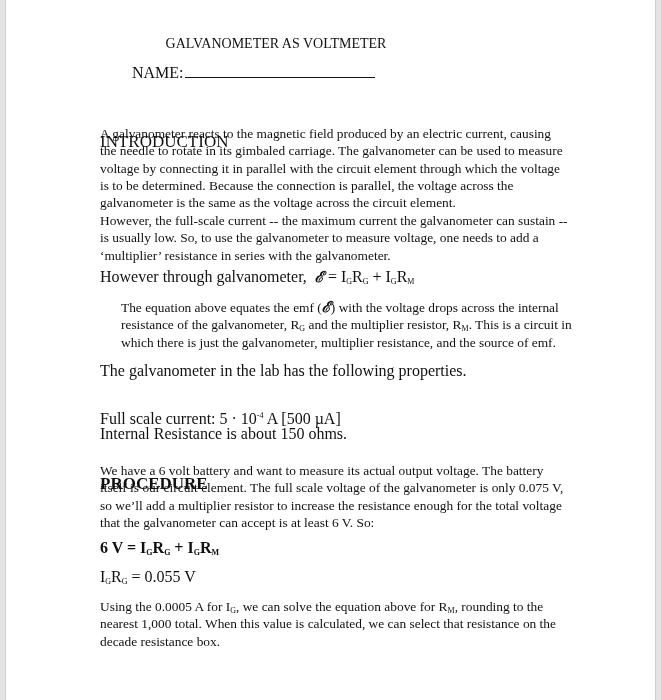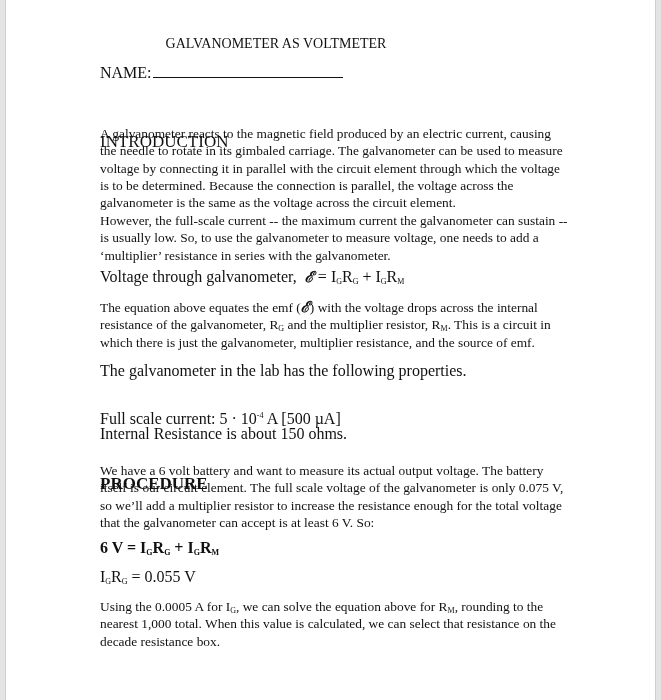--- a/index.html
+++ b/index.html
@@ -20,35 +20,35 @@
     .heading { font-size:17px;margin-top:37px; }
   </style>
 </head>
 <body>
 
 <div class="edge-left"></div>
 <div class="edge-right"></div>
 
 <div class="title">GALVANOMETER AS VOLTMETER</div>
 
-<div class="abs" style="top:64px;">
+<div class="abs" style="top:64px;margin-left:32px;">
   <span>NAME:</span><span class="name-line"></span>
 </div>
 
 <div class="abs heading" style="top:95px;">INTRODUCTION</div>
 
 <div class="p" style="top:125px;">A galvanometer reacts to the magnetic field produced by an electric current, causing the needle to rotate in its gimbaled carriage.  The galvanometer can be used to measure voltage by connecting it in parallel with the circuit element through which the voltage is to be determined.  Because the connection is parallel, the voltage across the galvanometer is the same as the voltage across the circuit element.</div>
 
 <div class="p" style="top:212px;">However, the full-scale current  --  the maximum current the galvanometer can sustain  -- is usually low.  So, to use the galvanometer to measure voltage, one needs to add a ‘multiplier’ resistance in series with the galvanometer.</div>
 
 <div class="abs" style="top:266px;">
-  <span>Voltage through galvanometer,</span>&nbsp;&nbsp;<span class="emf">ℰ</span><span> = </span><span>I</span><sub>G</sub><span>R</span><sub>G</sub><span> + </span><span>I</span><sub>G</sub><span>R</span><sub>M</sub>
+  <span>However through galvanometer,</span>&nbsp;&nbsp;<span class="emf">ℰ</span><span> = </span><span>I</span><sub>G</sub><span>R</span><sub>G</sub><span> + </span><span>I</span><sub>G</sub><span>R</span><sub>M</sub>
 </div>
 
-<div class="p" style="top:299px;">
+<div class="p" style="top:299px;margin-left:21px;">
   <span>The equation above equates the emf (</span><span class="emf">ℰ</span><span>) with the voltage drops across the internal resistance of the galvanometer, R</span><sub>G</sub><span> and the multiplier resistor, R</span><sub>M</sub><span>.  This is a circuit in which there is just the galvanometer, multiplier resistance, and the source of emf.</span>
 </div>
 
 <div class="abs" style="top:362px;">The galvanometer in the lab has the following properties.</div>
 
 <div class="abs" style="top:393px;margin-top:32px;">Internal Resistance is about 150 ohms.</div>
 <div class="abs" style="top:410px;">
   <span>Full scale current:  5 · 10</span><sup>-4</sup><span> A  [500 µA]</span>
 </div>
 

